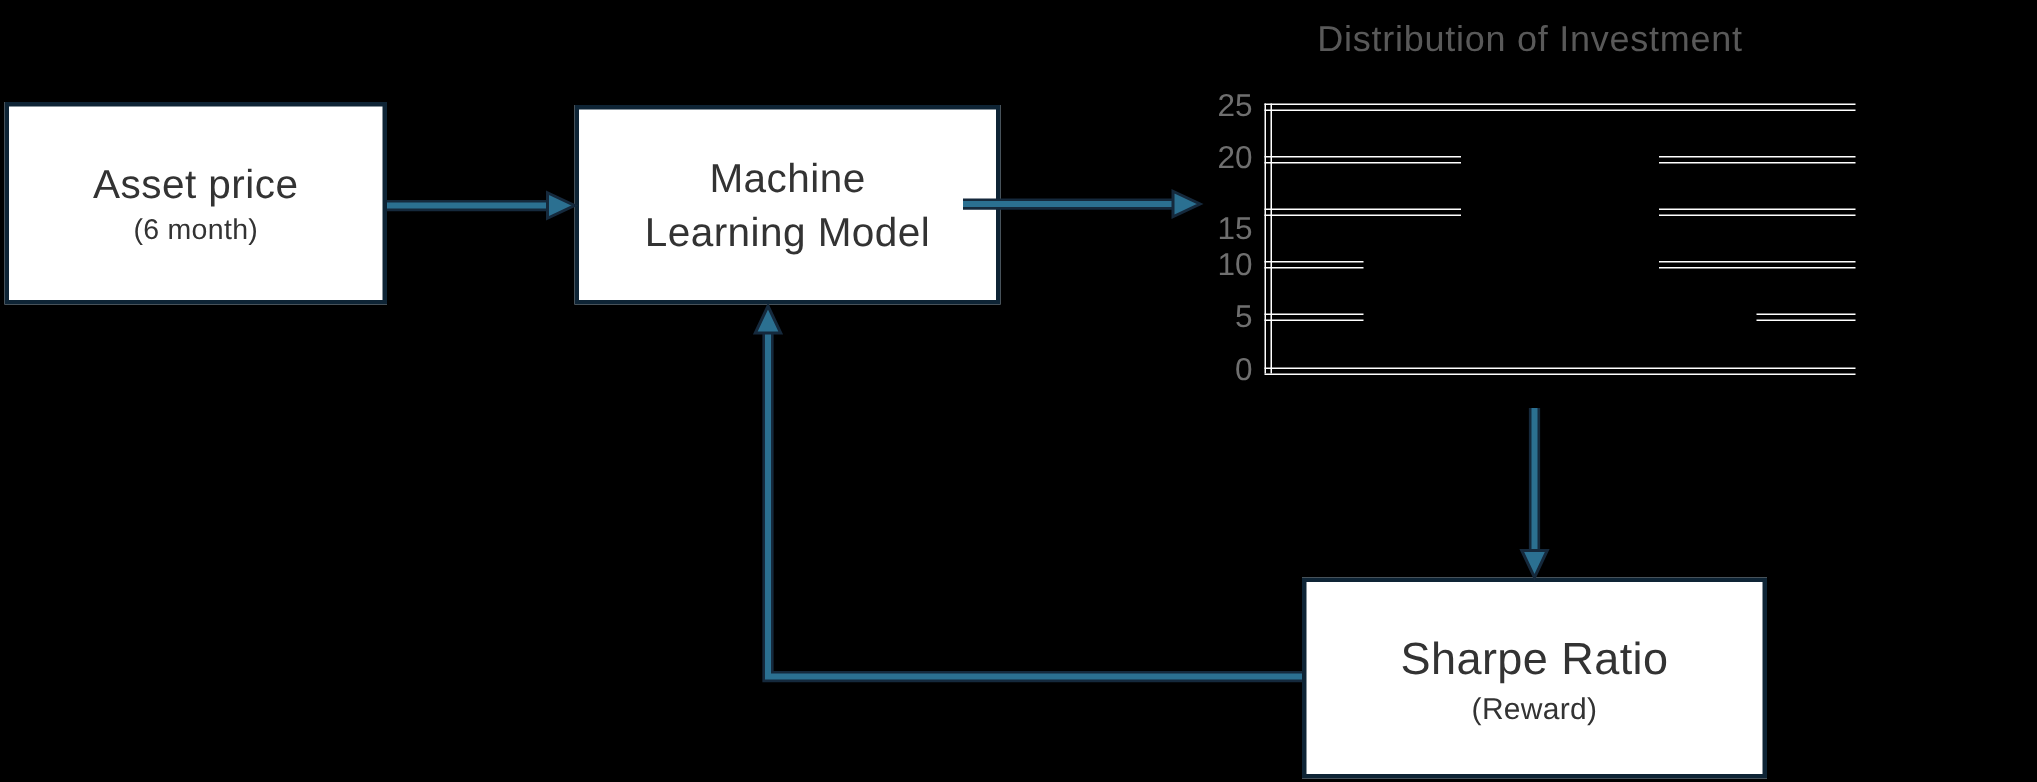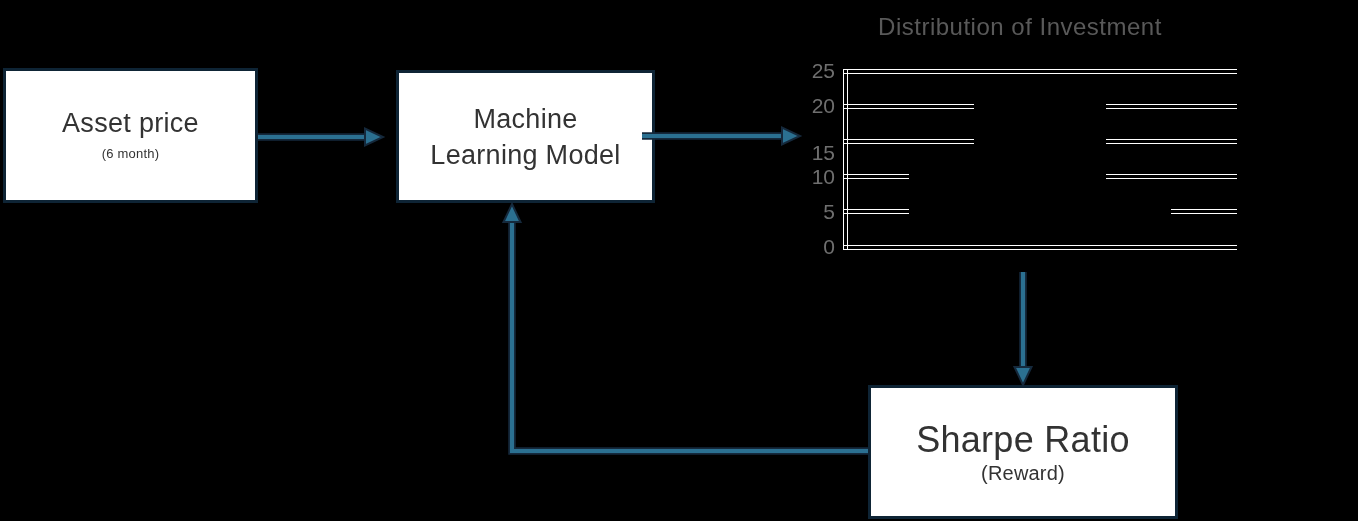--- a/index.html
+++ b/index.html
@@ -15,25 +15,25 @@
   }
   html,body{margin:0;padding:0;background:var(--bg);}
   body{font-family:"Liberation Sans", sans-serif;}
   .canvas{position:relative;width:1358px;height:521px;background:var(--bg);overflow:hidden;}
 
   
   .box{position:absolute;box-sizing:border-box;background:var(--box-fill);
        border:3px solid var(--box-border);display:flex;flex-direction:column;
        align-items:center;justify-content:center;text-align:center;z-index:2;}
   .box .bt-line{font-size:27px;line-height:36px;color:var(--box-text);letter-spacing:0.3px;}
-  .box .bs{font-size:13px;line-height:24px;color:var(--box-text);margin-top:1px;letter-spacing:0.2px;}
+  .box .bs{font-size:19px;line-height:24px;color:var(--box-text);margin-top:1px;letter-spacing:0.2px;}
   .box-asset{left:3px;top:68px;width:255px;height:135px;}
-  .box-model{left:383px;top:70px;width:259px;height:133px;margin-left:13px;}
+  .box-model{left:383px;top:70px;width:284px;height:133px;}
   .box-sharpe{left:868px;top:385px;width:310px;height:134px;}
-  .box-sharpe .bt-line{font-size:36px;line-height:40px;}
+  .box-sharpe .bt-line{font-size:30px;line-height:40px;}
   .box-sharpe .bs{font-size:20px;text-align:center;}
 
   
   .chart-title{position:absolute;left:795px;top:13px;width:450px;text-align:center;
        font-size:24px;color:var(--title-gray);letter-spacing:0.5px;z-index:1;}
   .yaxis{position:absolute;left:791px;top:71px;width:50px;height:180px;z-index:1;}
   .ytick{position:absolute;right:6px;height:24px;line-height:24px;font-size:21px;
        color:var(--tick-gray);text-align:right;}
   .plot{position:absolute;left:843px;top:71px;width:394px;height:176px;z-index:1;}
   .gridline{position:absolute;left:0;right:0;height:5px;box-sizing:border-box;

